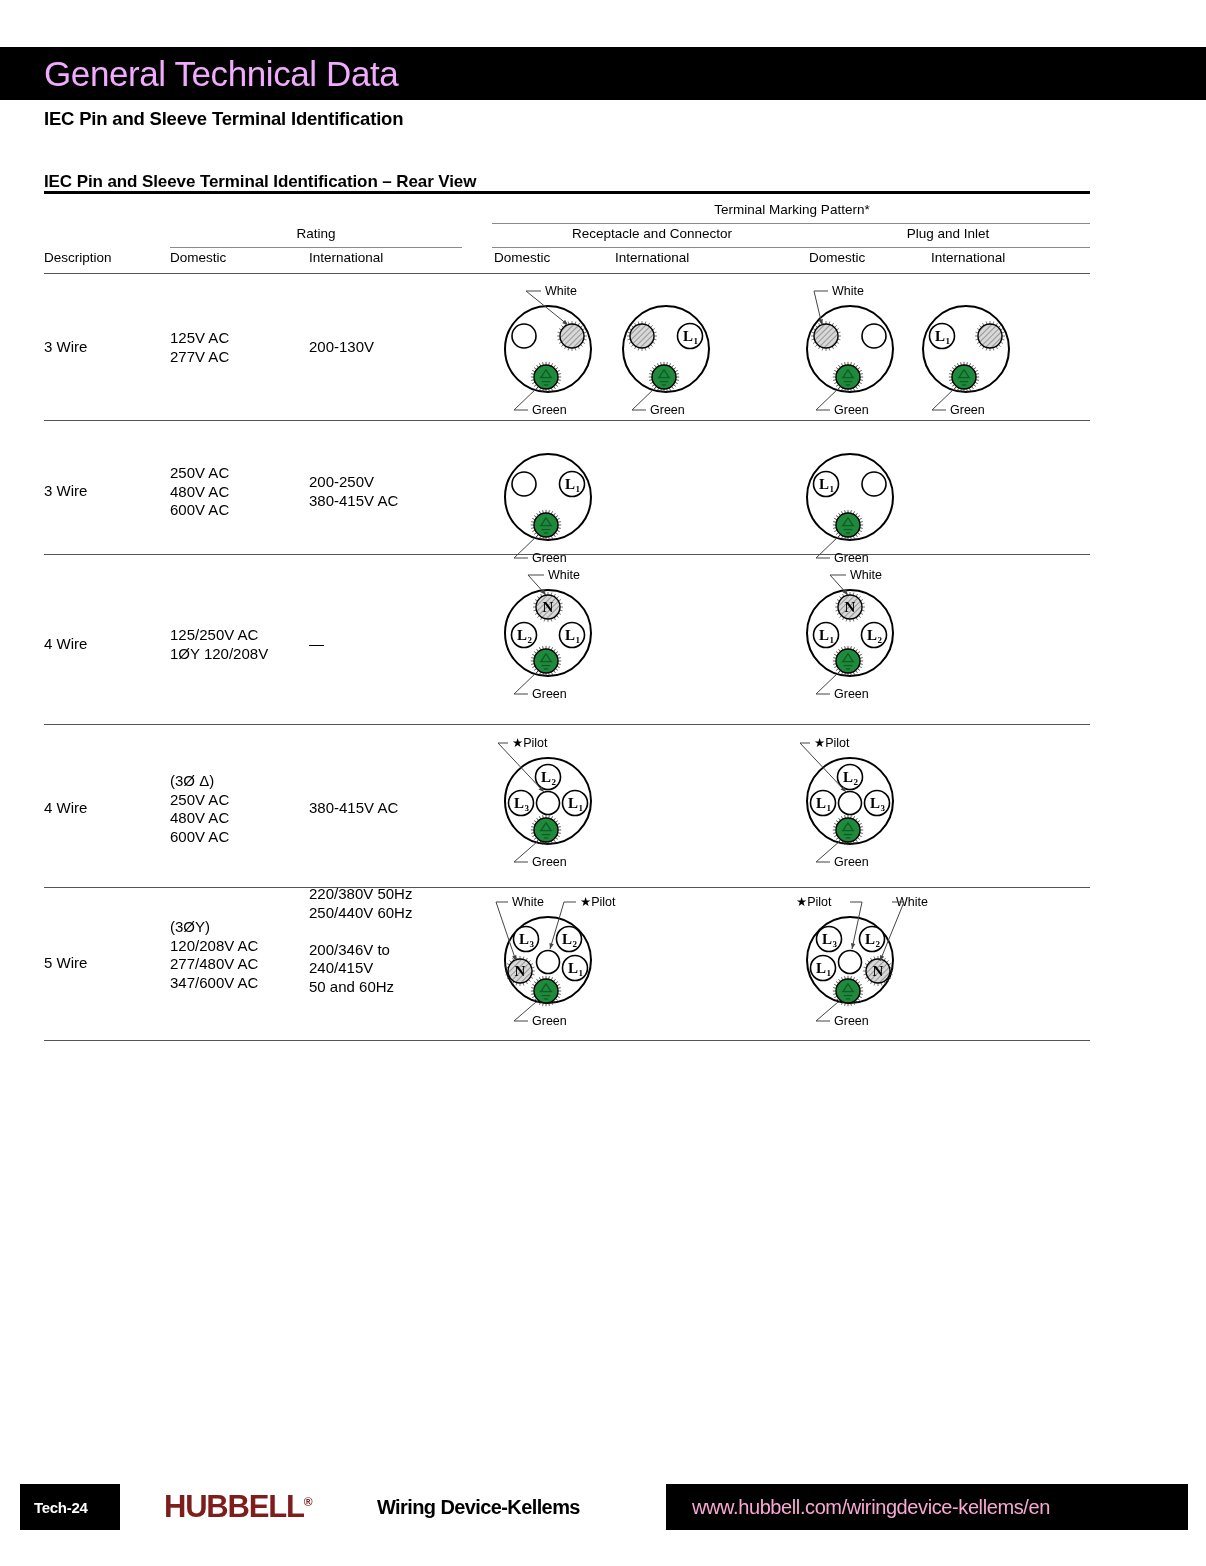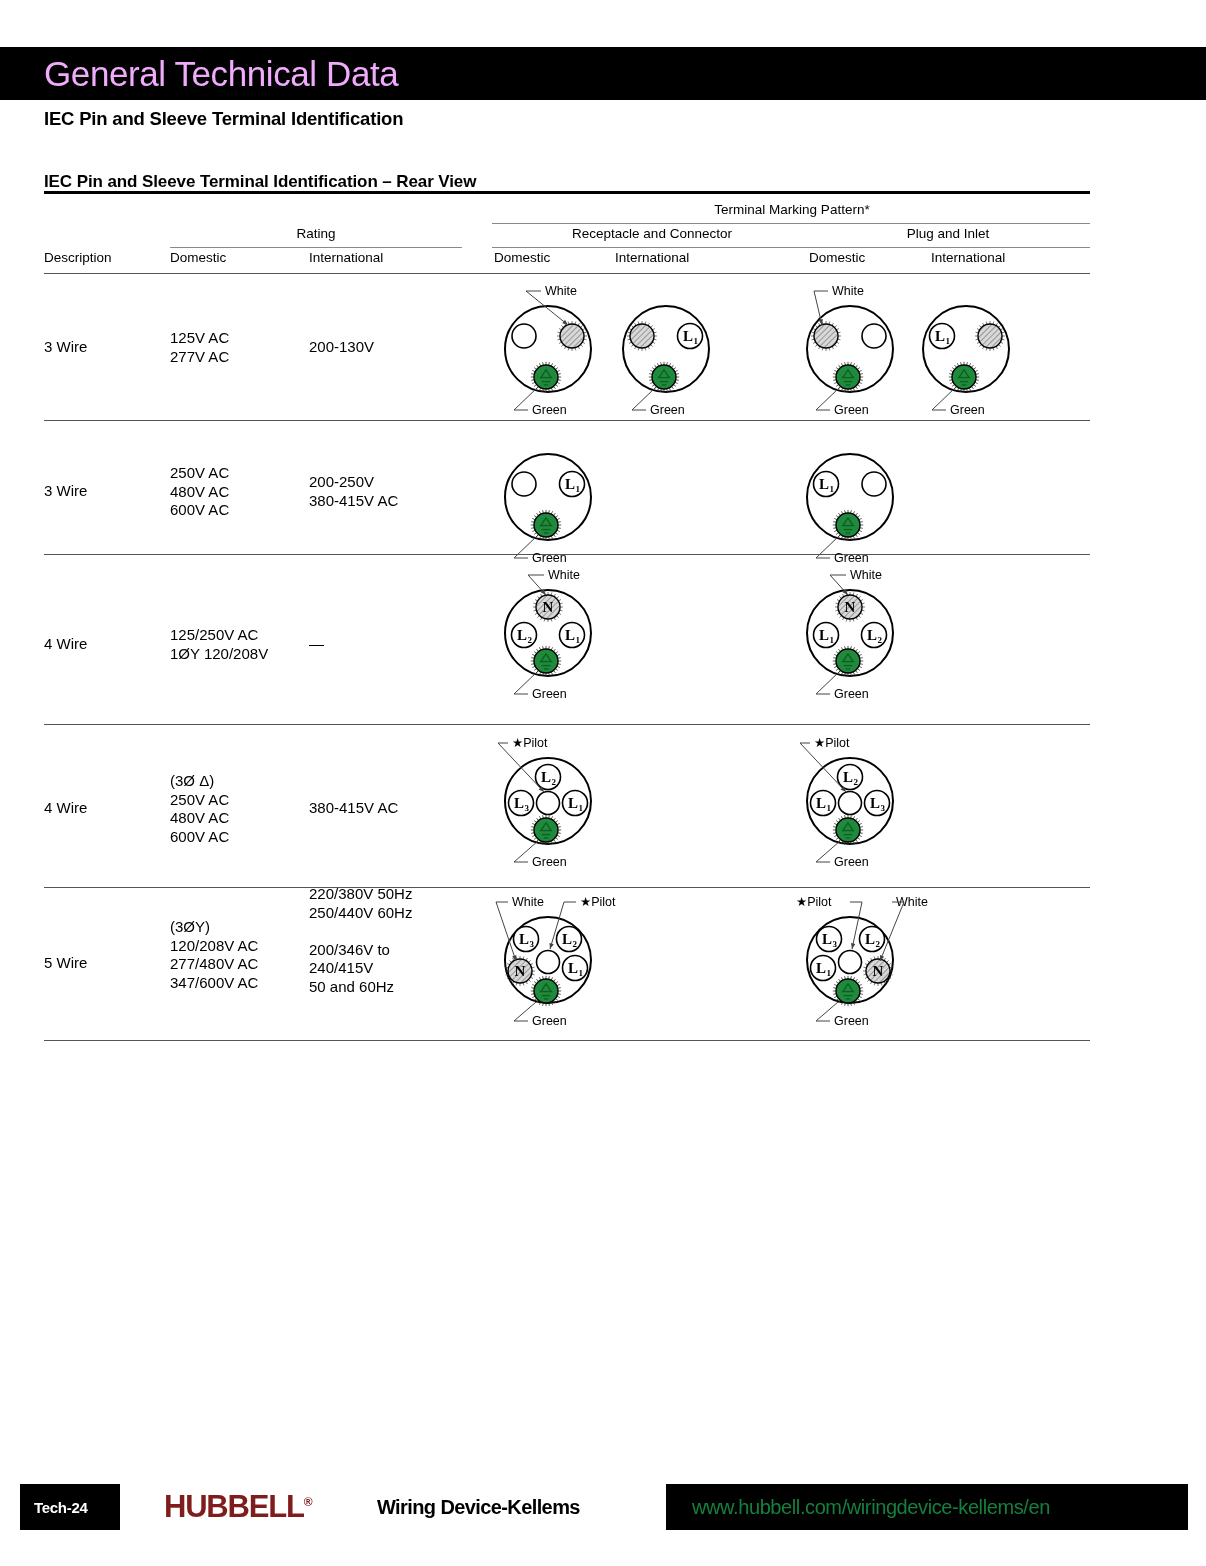--- a/index.html
+++ b/index.html
@@ -70,21 +70,21 @@
   }
   .footer .brandpanel .reg{
     font-size:12px;vertical-align:super;letter-spacing:0;font-weight:bold;
   }
   .footer .brandpanel .wdk{
     position:absolute;left:257px;top:50%;transform:translateY(-50%);
     font-size:20px;font-weight:bold;letter-spacing:-0.6px;color:#000;white-space:nowrap;
   }
   .footer .url{
     position:absolute;left:672px;top:50%;transform:translateY(-50%);
-    color:#15803d;font-size:20px;letter-spacing:-0.4px;white-space:nowrap;
+    color:#f9a8d4;font-size:20px;letter-spacing:-0.4px;white-space:nowrap;
   }
 </style>
 </head>
 <body>
 
 <div class="titlebar">
   <div class="t">General Technical Data</div>
 </div>
 <div class="subtitle">IEC Pin and Sleeve Terminal Identification</div>
 <div class="sectiontitle">IEC Pin and Sleeve Terminal Identification – Rear View</div>

